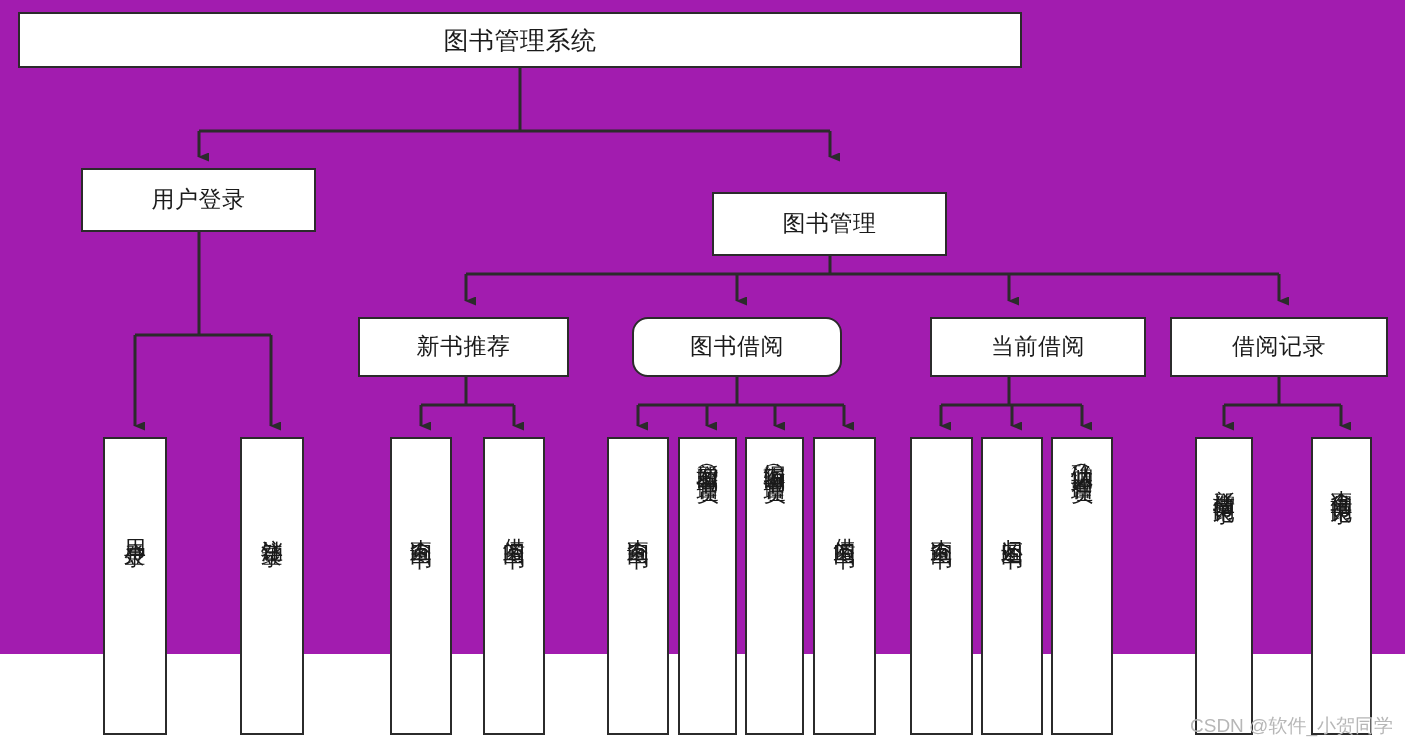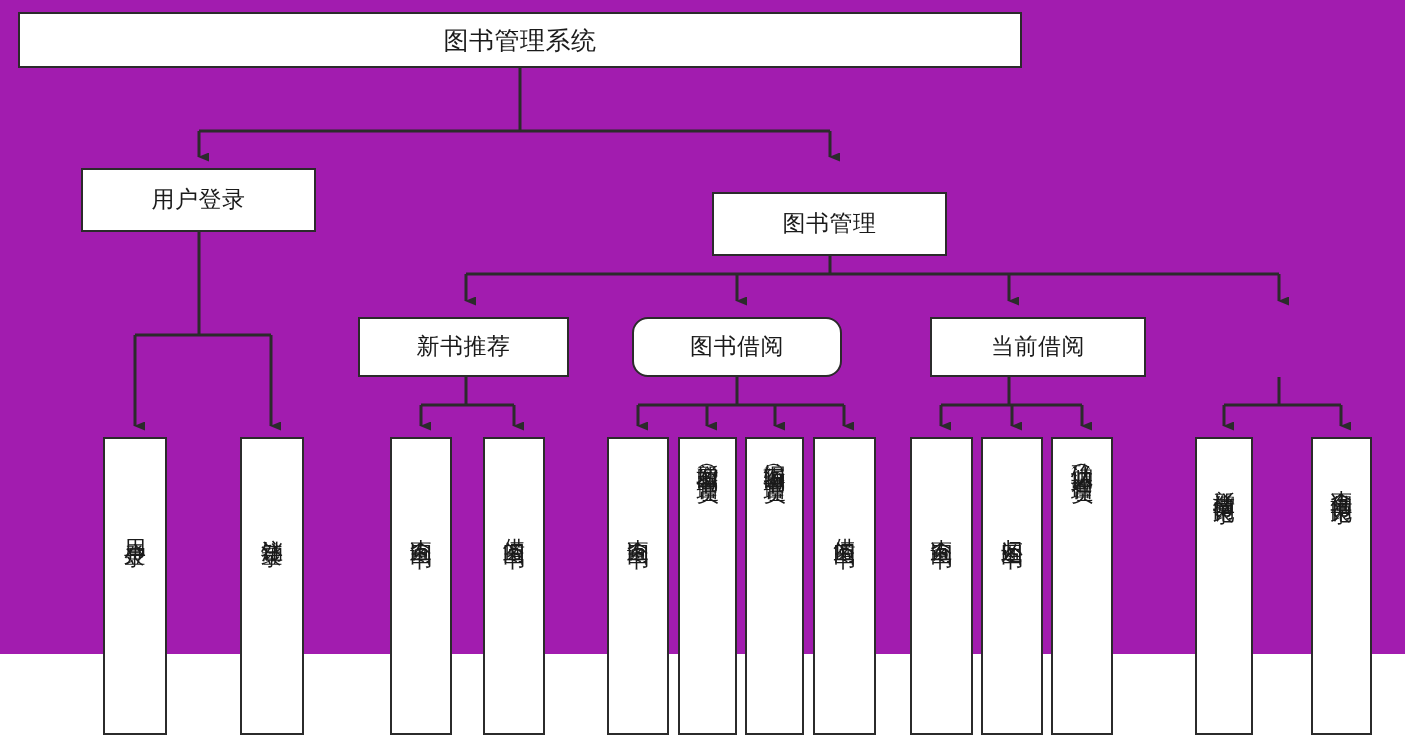--- a/index.html
+++ b/index.html
@@ -136,20 +136,23 @@
 
   <div class="node-box level3" style="left:358px; top:317px; width:211px; height:60px;">
     <span class="node-label">新书推荐</span>
   </div>
   <div class="node-box level3" style="left:632px; top:317px; width:210px; height:60px;border-radius:16px;">
     <span class="node-label">图书借阅</span>
   </div>
   <div class="node-box level3" style="left:930px; top:317px; width:216px; height:60px;">
     <span class="node-label">当前借阅</span>
   </div>
+  <div class="node-box level3" style="left:1170px; top:317px; width:218px; height:60px;">
+    <span class="node-label">借阅记录</span>
+  </div>
 
   <div class="node-box leaf" style="left:103px; top:437px; width:64px; height:298px; padding-top:82px;">
     <span class="node-label">用户登录</span>
   </div>
   <div class="node-box leaf" style="left:240px; top:437px; width:64px; height:298px; padding-top:82px;">
     <span class="node-label">注销登录</span>
   </div>
 
   <div class="node-box leaf" style="left:390px; top:437px; width:62px; height:298px; padding-top:82px;">
     <span class="node-label">查询图书</span>
@@ -181,14 +184,15 @@
     <span class="node-label">确认归还（管理员）</span>
   </div>
 
   <div class="node-box leaf" style="left:1195px; top:437px; width:58px; height:298px; padding-top:33px;">
     <span class="node-label">新增借阅记录</span>
   </div>
   <div class="node-box leaf" style="left:1311px; top:437px; width:61px; height:298px; padding-top:33px;">
     <span class="node-label">查询借阅记录</span>
   </div>
 
+  <div class="watermark" style="left:1190px; top:713px;">CSDN @软件_小贺同学</div>
 
 </div>
 
 </body></html>

